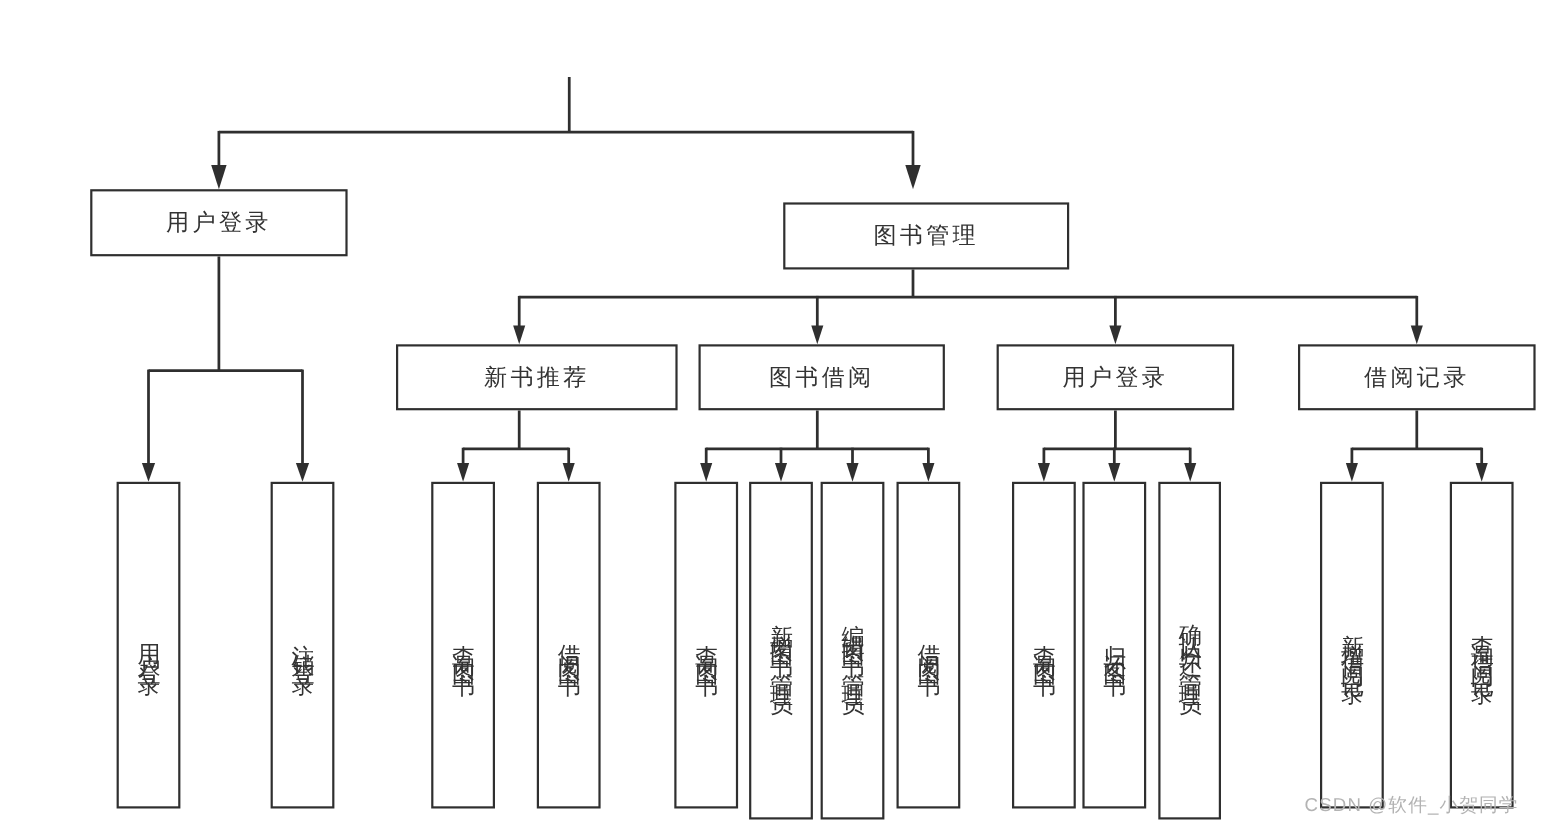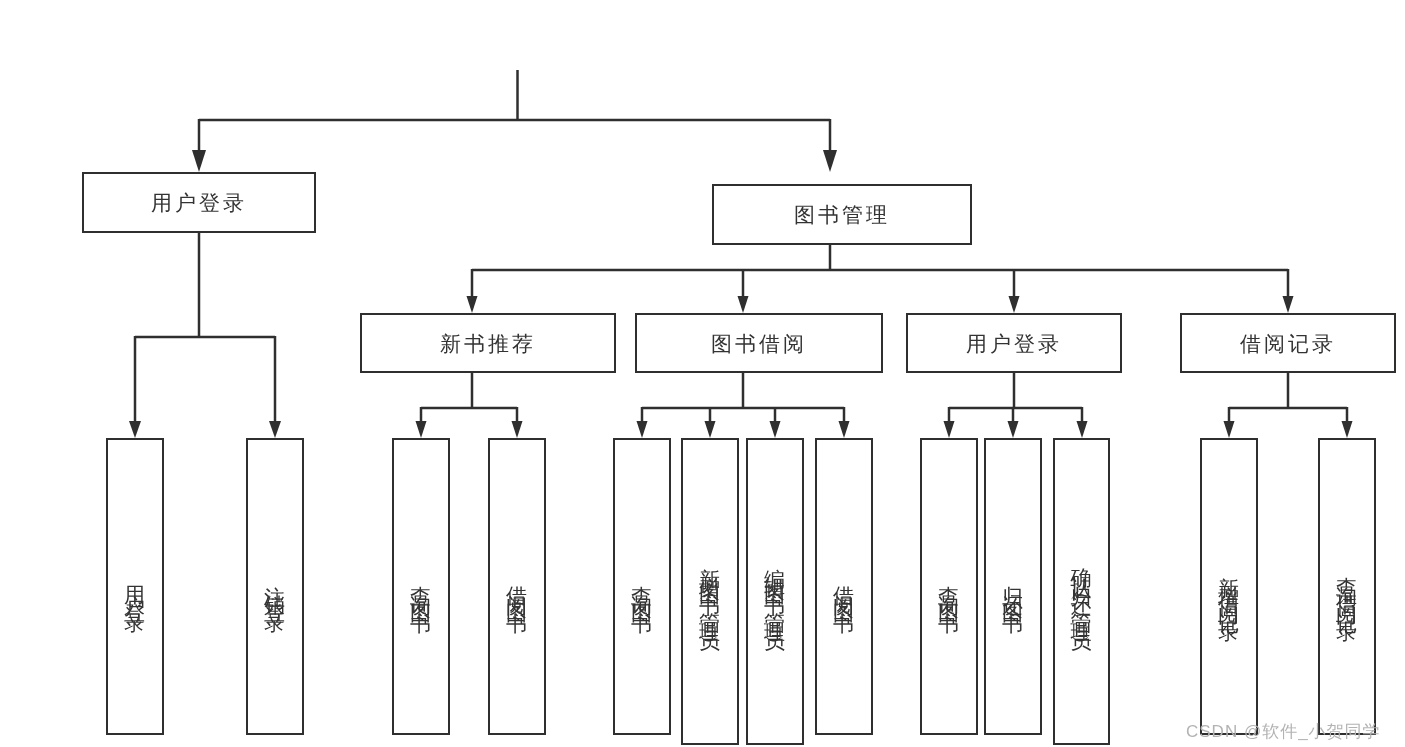--- a/index.html
+++ b/index.html
@@ -130,21 +130,21 @@
       <polygon points="1223.5,421 1234.5,421 1229,438"></polygon>
       <polygon points="1341.5,421 1352.5,421 1347,438"></polygon>
     </g>
   </svg>
 
 
   <div class="node" style="left:82px; top:172px; width:234px; height:61px;">用户登录</div>
   <div class="node" style="left:712px; top:184px; width:260px; height:61px;">图书管理</div>
 
   <div class="node" style="left:360px; top:313px; width:256px; height:60px;">新书推荐</div>
-  <div class="node" style="left:635px; top:313px; width:248px; height:60px;">图书借阅</div>
+  <div class="node" style="left:635px; top:313px; width:224px; height:60px;">图书借阅</div>
   <div class="node" style="left:906px; top:313px; width:216px; height:60px;">用户登录</div>
   <div class="node" style="left:1180px; top:313px; width:216px; height:60px;">借阅记录</div>
 
   <div class="node vnode" style="left:106px; top:438px; width:58px; height:297px;">用户登录</div>
   <div class="node vnode" style="left:246px; top:438px; width:58px; height:297px;">注销登录</div>
 
   <div class="node vnode" style="left:392px; top:438px; width:58px; height:297px;">查询图书</div>
   <div class="node vnode" style="left:488px; top:438px; width:58px; height:297px;">借阅图书</div>
 
   <div class="node vnode" style="left:613px; top:438px; width:58px; height:297px;">查询图书</div>

